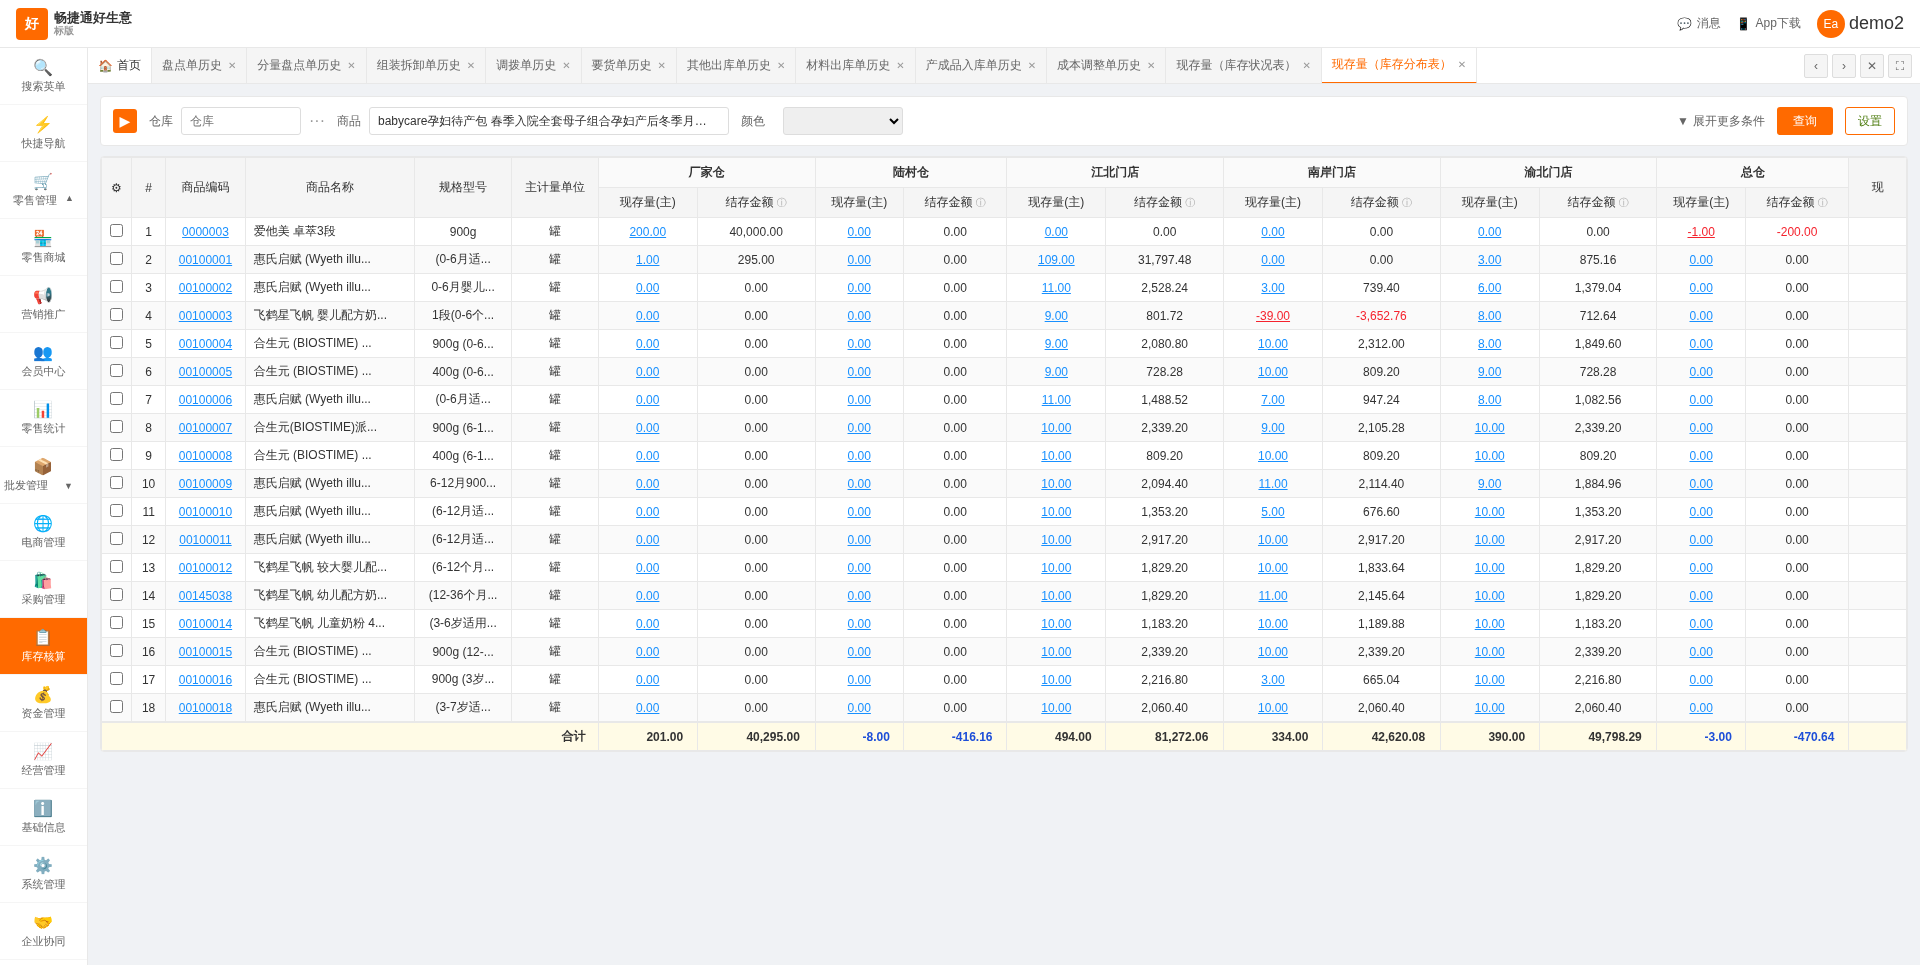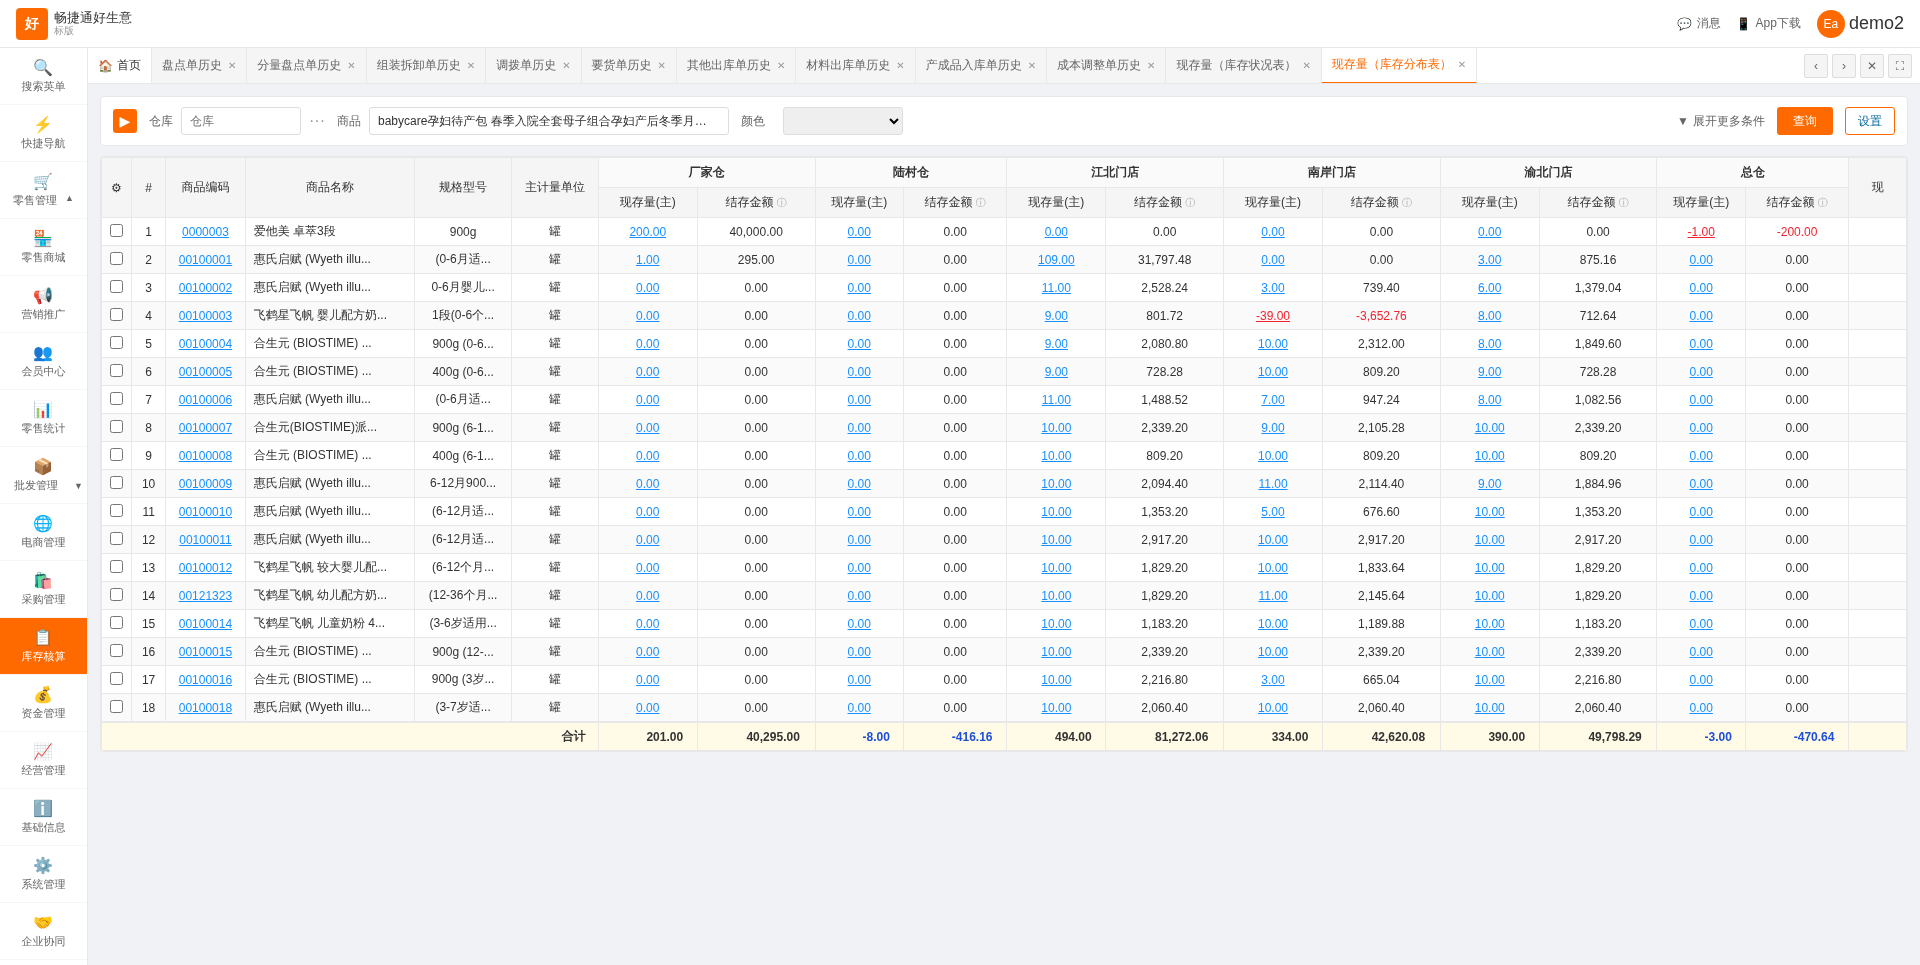--- a/index.html
+++ b/index.html
@@ -14,21 +14,21 @@
       justify-content: space-between;
       padding: 0 16px;
       border-bottom: 1px solid #e8e8e8;
       position: fixed;
       top: 0; left: 0; right: 0;
       z-index: 100;
     }
     .top-bar-left { display: flex; align-items: center; gap: 8px; }
     .logo-area { display: flex; align-items: center; gap: 6px; }
     .logo-icon { width: 32px; height: 32px; background: #ff6a00; border-radius: 4px; display: flex; align-items: center; justify-content: center; color: #fff; font-size: 14px; font-weight: bold; }
-    .logo-text { font-size: 13px; color: #333; line-height: 1.2; }
+    .logo-text { font-size: 13px; color: #333; line-height: 1.2; font-weight: bold; }
     .top-bar-right { display: flex; align-items: center; gap: 16px; }
     .top-bar-btn { display: flex; align-items: center; gap: 4px; color: #666; cursor: pointer; font-size: 12px; }
     .avatar { width: 28px; height: 28px; border-radius: 50%; background: #ff6a00; display: flex; align-items: center; justify-content: center; color: #fff; font-size: 12px; }
     .user-name { font-size: 18px; color: #333; }
 
     
     .sidebar {
       position: fixed;
       top: 48px;
       left: 0;
@@ -154,21 +154,21 @@
     .color-field { display: flex; align-items: center; gap: 18px; }
     .color-select {
       border: 1px solid #ddd; border-radius: 3px; padding: 4px 8px;
       font-size: 12px; height: 28px; width: 120px;
     }
     .search-btn {
       background: #ff6a00; color: #fff; border: none; border-radius: 3px;
       padding: 4px 16px; cursor: pointer; font-size: 12px; height: 28px;
     }
     .settings-btn {
-      background: #fff; color: #0369a1; border: 1px solid #ff6a00; border-radius: 3px;
+      background: #fff; color: #4d7c0f; border: 1px solid #ff6a00; border-radius: 3px;
       padding: 4px 12px; cursor: pointer; font-size: 12px; height: 28px;
     }
 
     
     .table-container {
       background: #fff;
       border-radius: 4px;
       border: 1px solid #e8e8e8;
       overflow: auto;
       max-height: calc(100vh - 260px);
@@ -267,21 +267,21 @@
   <div class="sidebar-item">
     <div class="sidebar-icon">👥</div>
     <div>会员中心</div>
   </div>
   <div class="sidebar-item">
     <div class="sidebar-icon">📊</div>
     <div>零售统计</div>
   </div>
   <div class="sidebar-item">
     <div class="sidebar-icon">📦</div>
-    <div style="display:flex;align-items:center;justify-content:flex-end;gap:16px;">
+    <div style="display:flex;align-items:center;justify-content:flex-start;gap:16px;">
       <span>批发管理</span>
       <span style="font-size:9px;">▼</span>
     </div>
   </div>
   <div class="sidebar-item">
     <div class="sidebar-icon">🌐</div>
     <div>电商管理</div>
   </div>
   <div class="sidebar-item">
     <div class="sidebar-icon">🛍️</div>
@@ -712,21 +712,21 @@
     <td class="">1,833.64</td>
     <td class="td-link">10.00</td>
     <td>1,829.20</td>
     <td class="td-link">0.00</td>
     <td class="">0.00</td>
     <td></td>
   </tr>
           <tr>
     <td><input type="checkbox" style=""></td>
     <td>14</td>
-    <td class="td-link">00121323</td>
+    <td class="td-link">00145038</td>
     <td class="td-left">飞鹤星飞帆 幼儿配方奶...</td>
     <td>(12-36个月...</td>
     <td>罐</td>
     <td class="td-link">0.00</td>
     <td>0.00</td>
     <td class="td-link">0.00</td>
     <td>0.00</td>
     <td class="td-link">10.00</td>
     <td>1,829.20</td>
     <td class="td-link">11.00</td>

